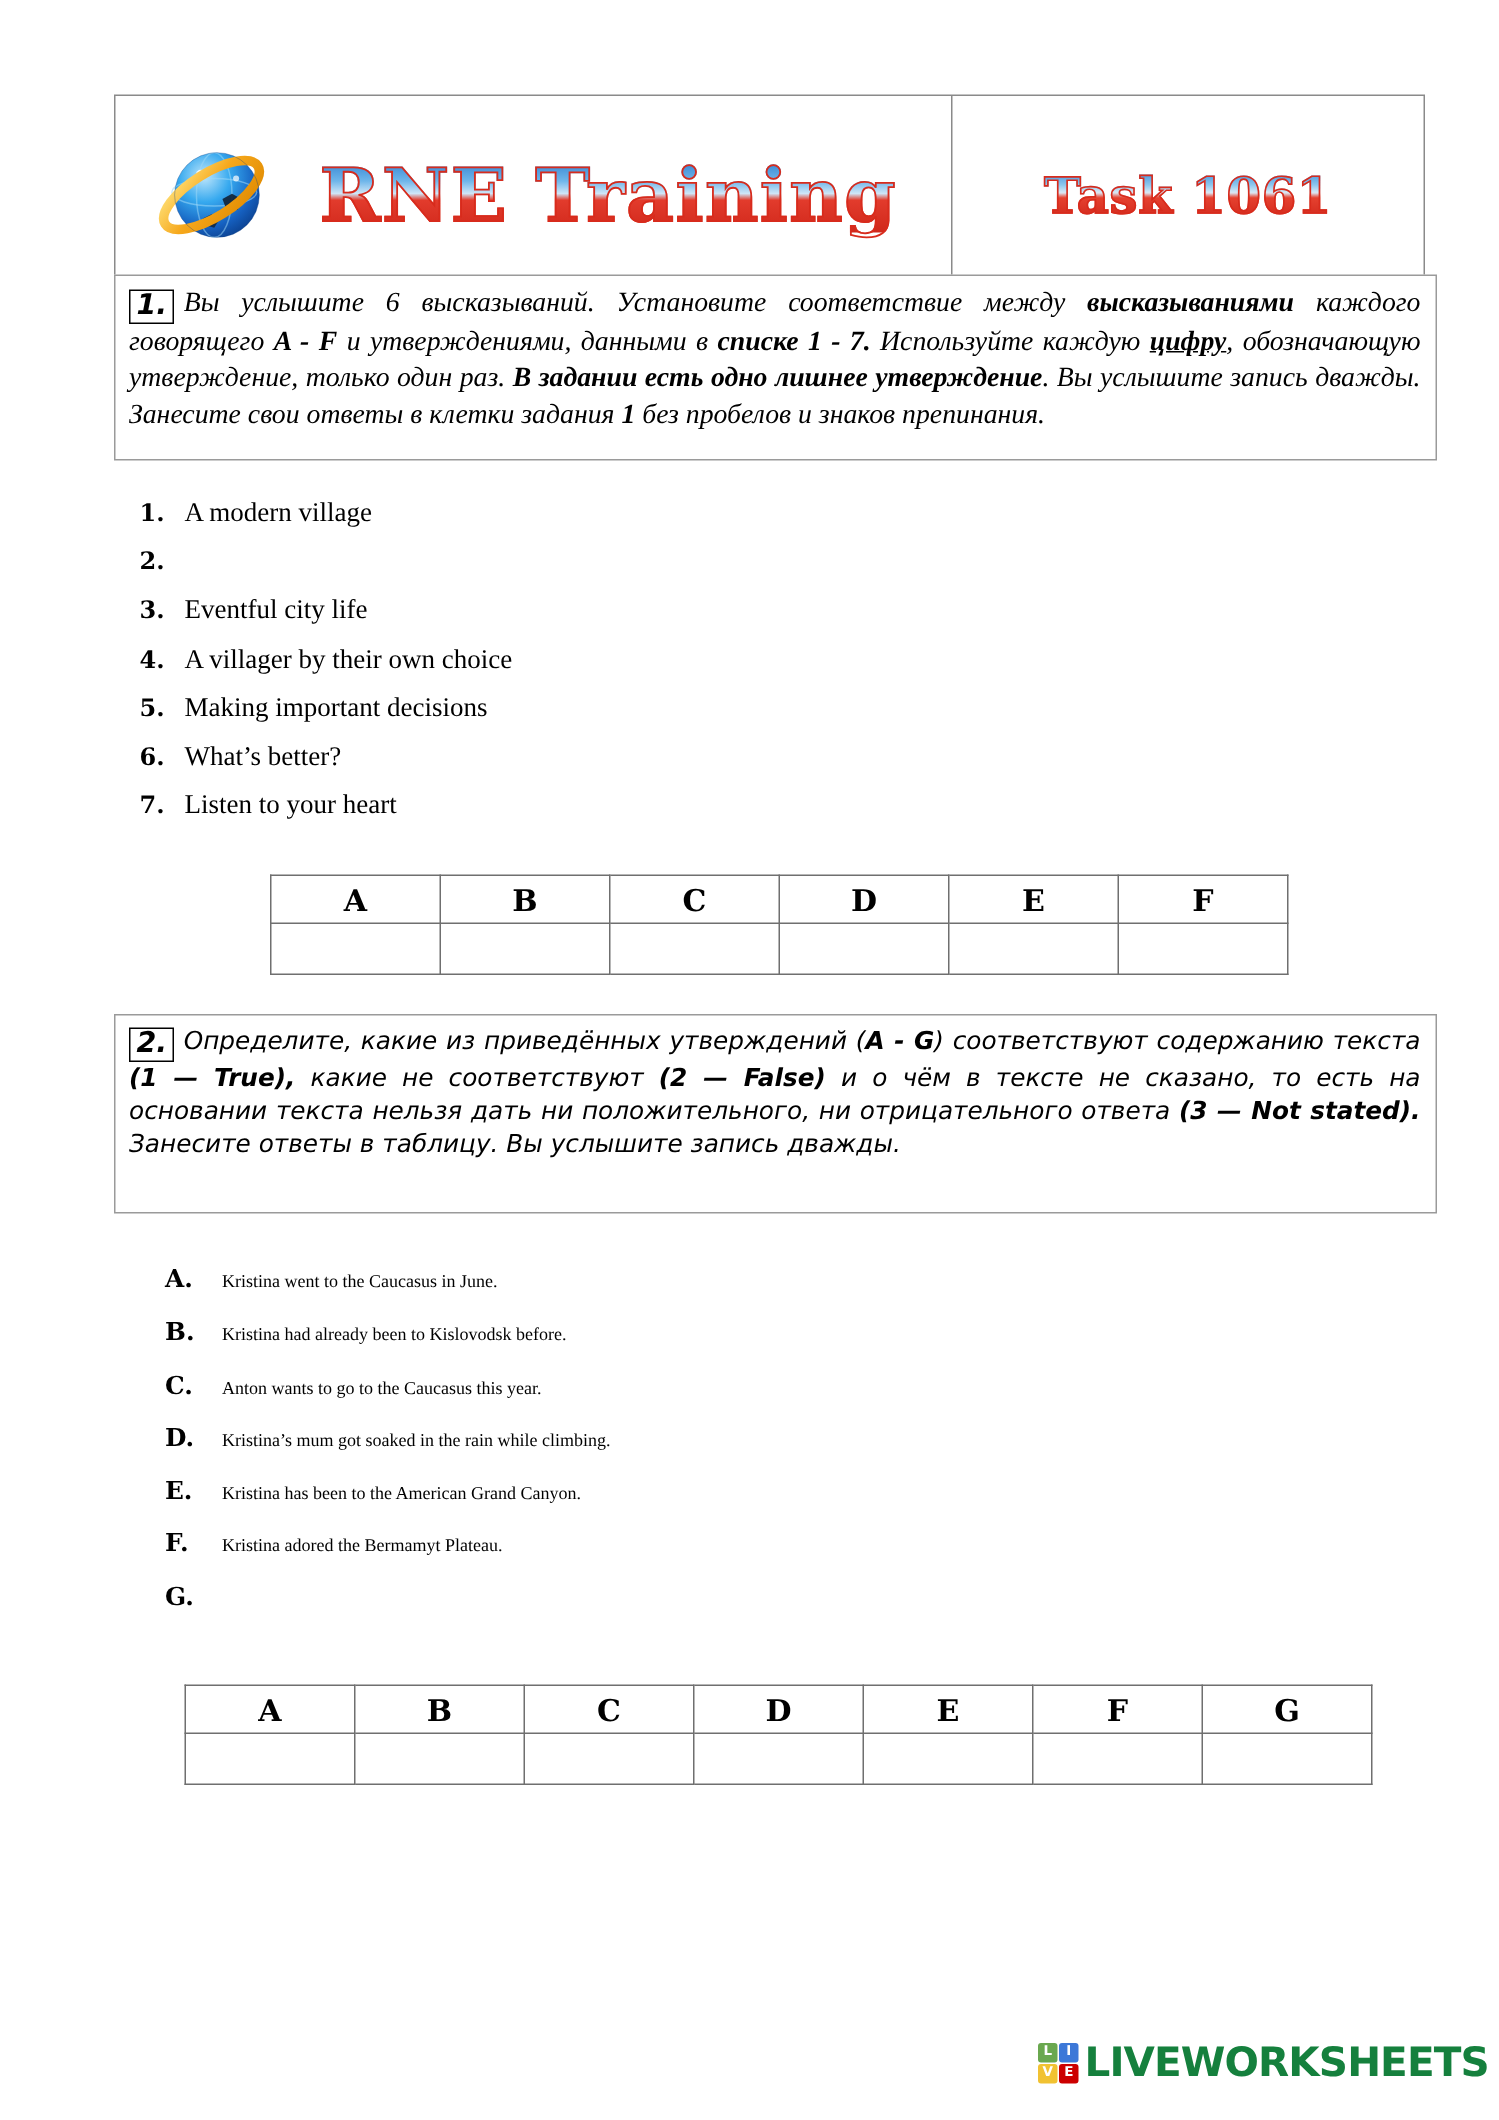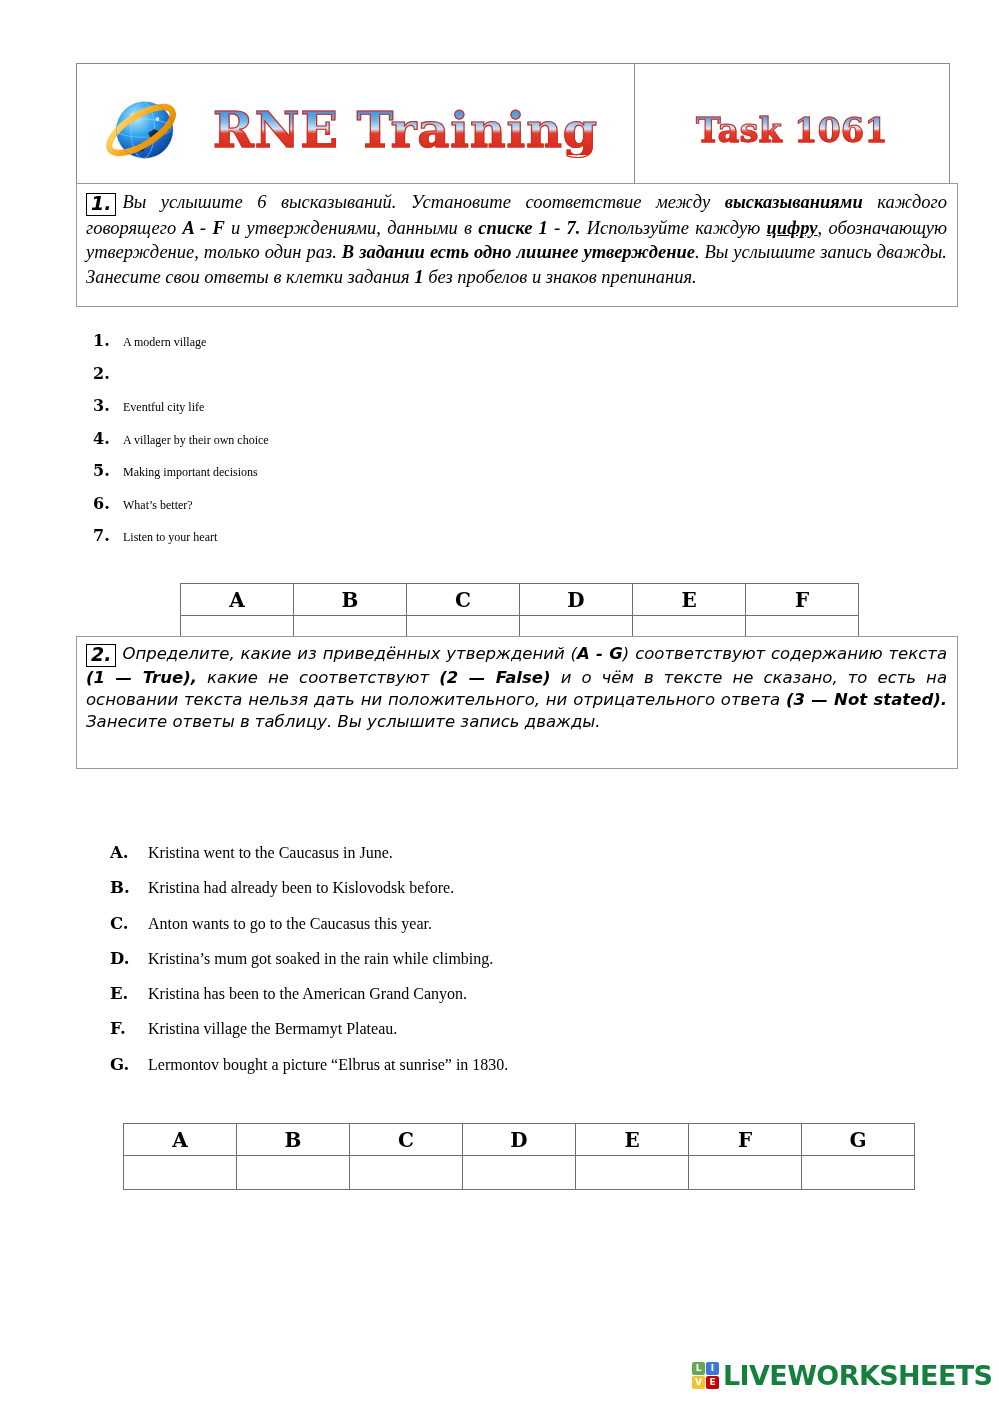--- a/index.html
+++ b/index.html
@@ -95,21 +95,21 @@
     padding: 6px 10px 6px 9px;
   }
   #task1-box {
     left: 76px;
     top: 183px;
     width: 882px;
     height: 124px;
   }
   #task2-box {
     left: 76px;
-    top: 636px;
+    top: 676px;
     width: 882px;
     height: 133px;
   }
   .task-num {
     display: inline-block;
     border: 1.5px solid #000;
     padding: 0px 4px 1px 4px;
     font-family: "DejaVu Sans", sans-serif;
     font-weight: bold;
     font-size: 19px;
@@ -149,21 +149,21 @@
     height: 32.5px;
   }
   .num-list .marker {
     flex: 0 0 30px;
     font-family: "DejaVu Serif", serif;
     font-weight: bold;
     font-size: 16px;
   }
   .num-list .txt {
     font-family: "Liberation Serif", serif;
-    font-size: 12px;
+    font-size: 18px;
   }
 
   .letter-list {
     position: absolute;
     left: 110px;
     top: 843px;
     width: 760px;
   }
   .letter-list .row {
     display: flex;
@@ -171,21 +171,21 @@
     height: 35.3px;
   }
   .letter-list .marker {
     flex: 0 0 38px;
     font-family: "DejaVu Serif", serif;
     font-weight: bold;
     font-size: 16.5px;
   }
   .letter-list .txt {
     font-family: "Liberation Serif", serif;
-    font-size: 16px;
+    font-size: 12px;
   }
 
   
   .ans-table {
     position: absolute;
     border-collapse: collapse;
     background: #fff;
   }
   .ans-table td {
     border: 1px solid #6f6f6f;
@@ -355,25 +355,24 @@
   <div class="row">
     <span class="marker">D.</span>
     <span class="txt">Kristina’s mum got soaked in the rain while climbing.</span>
   </div>
   <div class="row">
     <span class="marker">E.</span>
     <span class="txt">Kristina has been to the American Grand Canyon.</span>
   </div>
   <div class="row">
     <span class="marker">F.</span>
-    <span class="txt">Kristina village the Bermamyt Plateau.</span>
+    <span class="txt">Kristina adored the Bermamyt Plateau.</span>
   </div>
   <div class="row">
     <span class="marker">G.</span>
-    <span class="txt">Lermontov bought a picture “Elbrus at sunrise” in 1830.</span>
   </div>
 </div>
 
 <table class="ans-table" id="table2">
   <tbody>
       <tr class="head">
     <td>A</td>
     <td>B</td>
     <td>C</td>
     <td>D</td>

